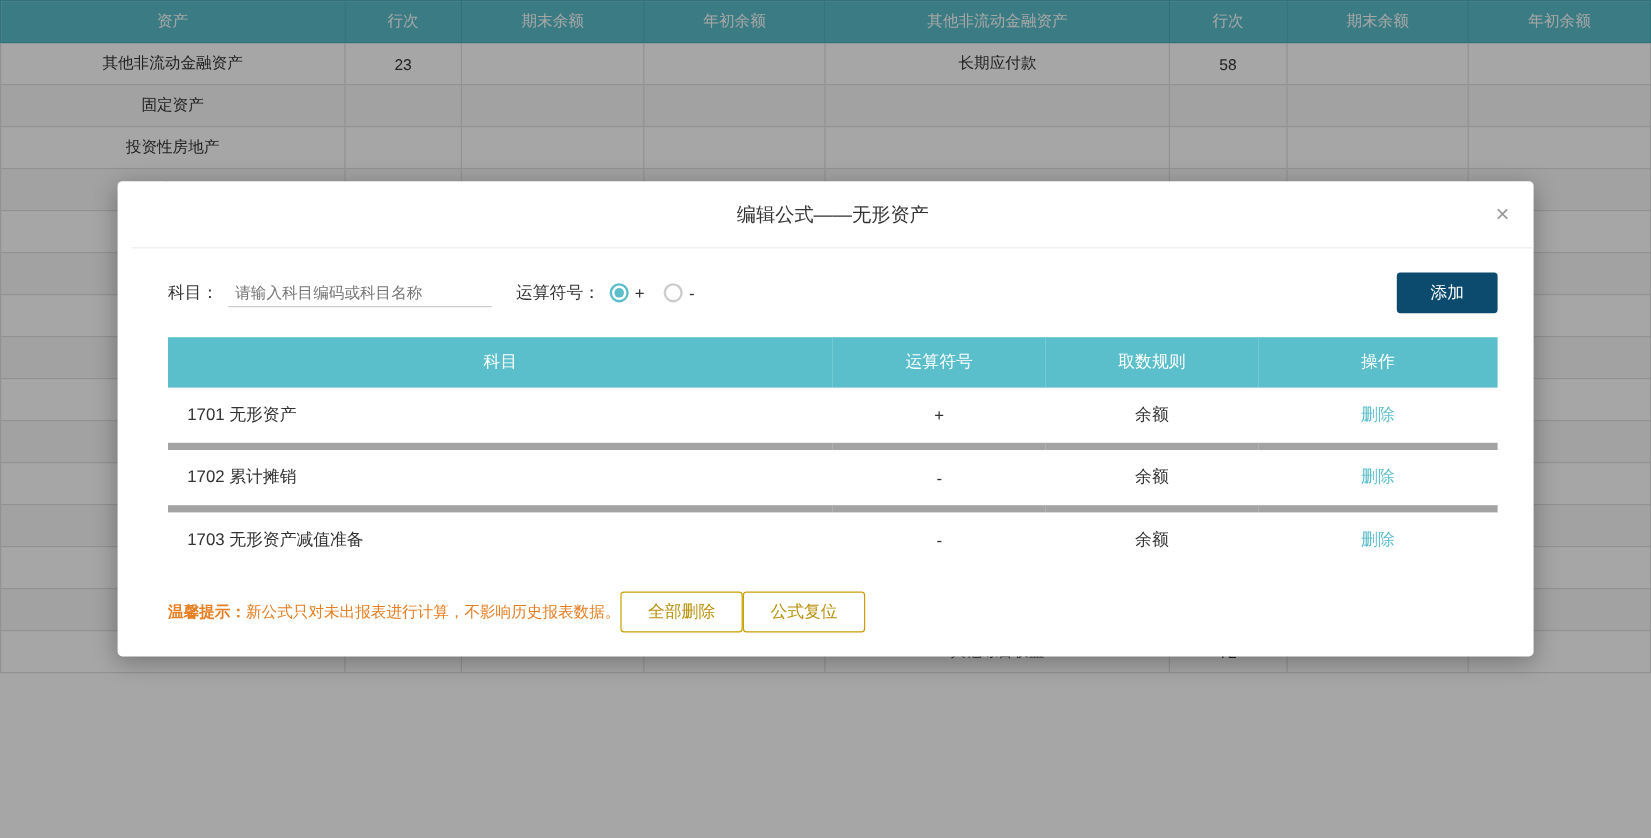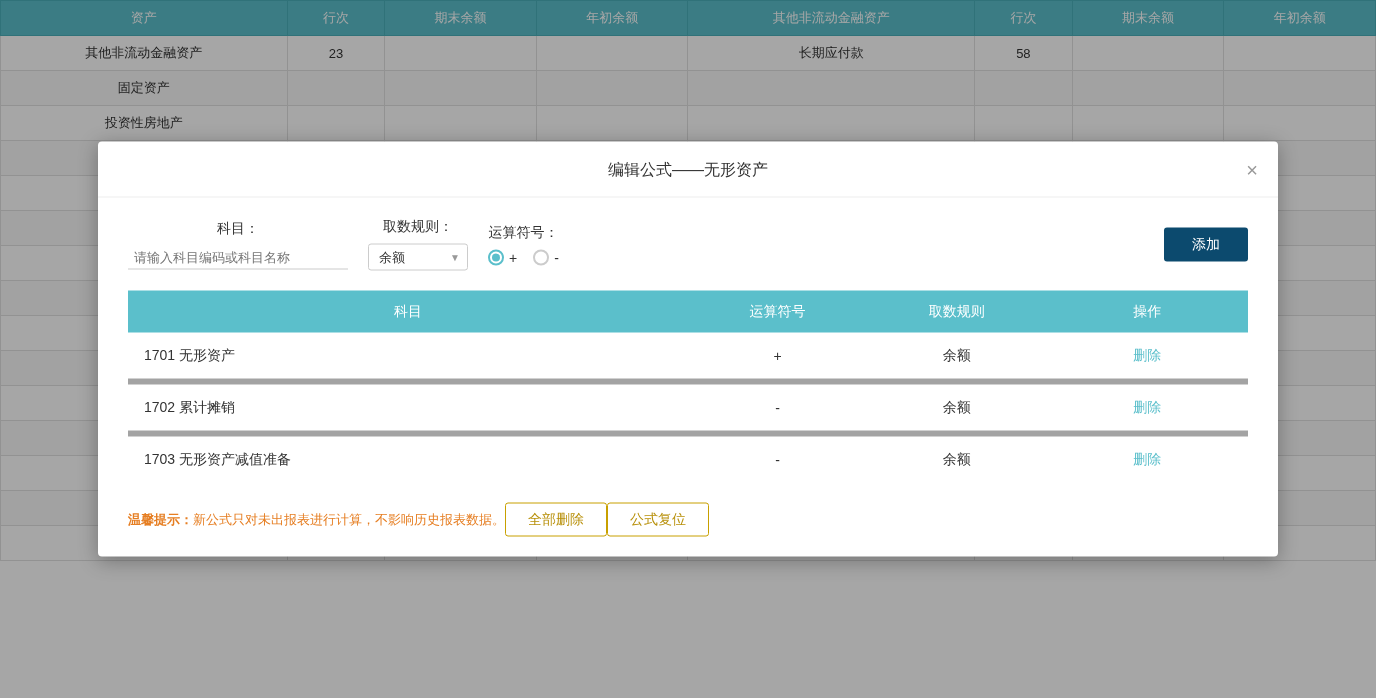--- a/index.html
+++ b/index.html
@@ -62,21 +62,21 @@
     .modal {
       position: absolute;
       top: 50%;
       left: 50%;
       transform: translate(-50%, -50%);
       width: 1180px;
       background: #fff;
       border-radius: 4px;
       box-shadow: 0 4px 20px rgba(0,0,0,0.3);
       z-index: 20;
-      padding: 0 0 20px 0;
+      padding: 0 0 20px 12px;
     }
 
     .modal-header {
       display: flex;
       align-items: center;
       justify-content: center;
       padding: 18px 20px 16px 20px;
       border-bottom: 1px solid #eee;
       position: relative;
     }
@@ -122,21 +122,20 @@
       color: #999;
       padding: 4px 6px;
       width: 220px;
       background: transparent;
     }
 
     .form-group {
       display: flex;
       align-items: center;
       gap: 8px;
-      flex-direction: column;
     }
 
     .select-wrapper {
       position: relative;
       display: inline-flex;
       align-items: center;
     }
 
     .form-select {
       border: 1px solid #ccc;
@@ -476,31 +475,20 @@
     <span class="modal-title">编辑公式——无形资产</span>
     <button class="modal-close">×</button>
   </div>
 
   <div class="form-row">
     <div class="form-group">
       <span class="form-label">科目：</span>
       <input class="form-input" type="text" placeholder="请输入科目编码或科目名称" style="">
     </div>
 
-    <div class="form-group">
-      <span class="form-label">取数规则：</span>
-      <div class="select-wrapper">
-        <select class="form-select">
-          <option>余额</option>
-          <option>借方</option>
-          <option>贷方</option>
-        </select>
-        <span class="select-arrow">▼</span>
-      </div>
-    </div>
 
     <div class="form-group">
       <span class="form-label">运算符号：</span>
       <div class="radio-group">
         <label class="radio-item">
           <span class="radio-circle checked"></span>
           <span class="radio-label">+</span>
         </label>
         <label class="radio-item">
           <span class="radio-circle unchecked"></span>

